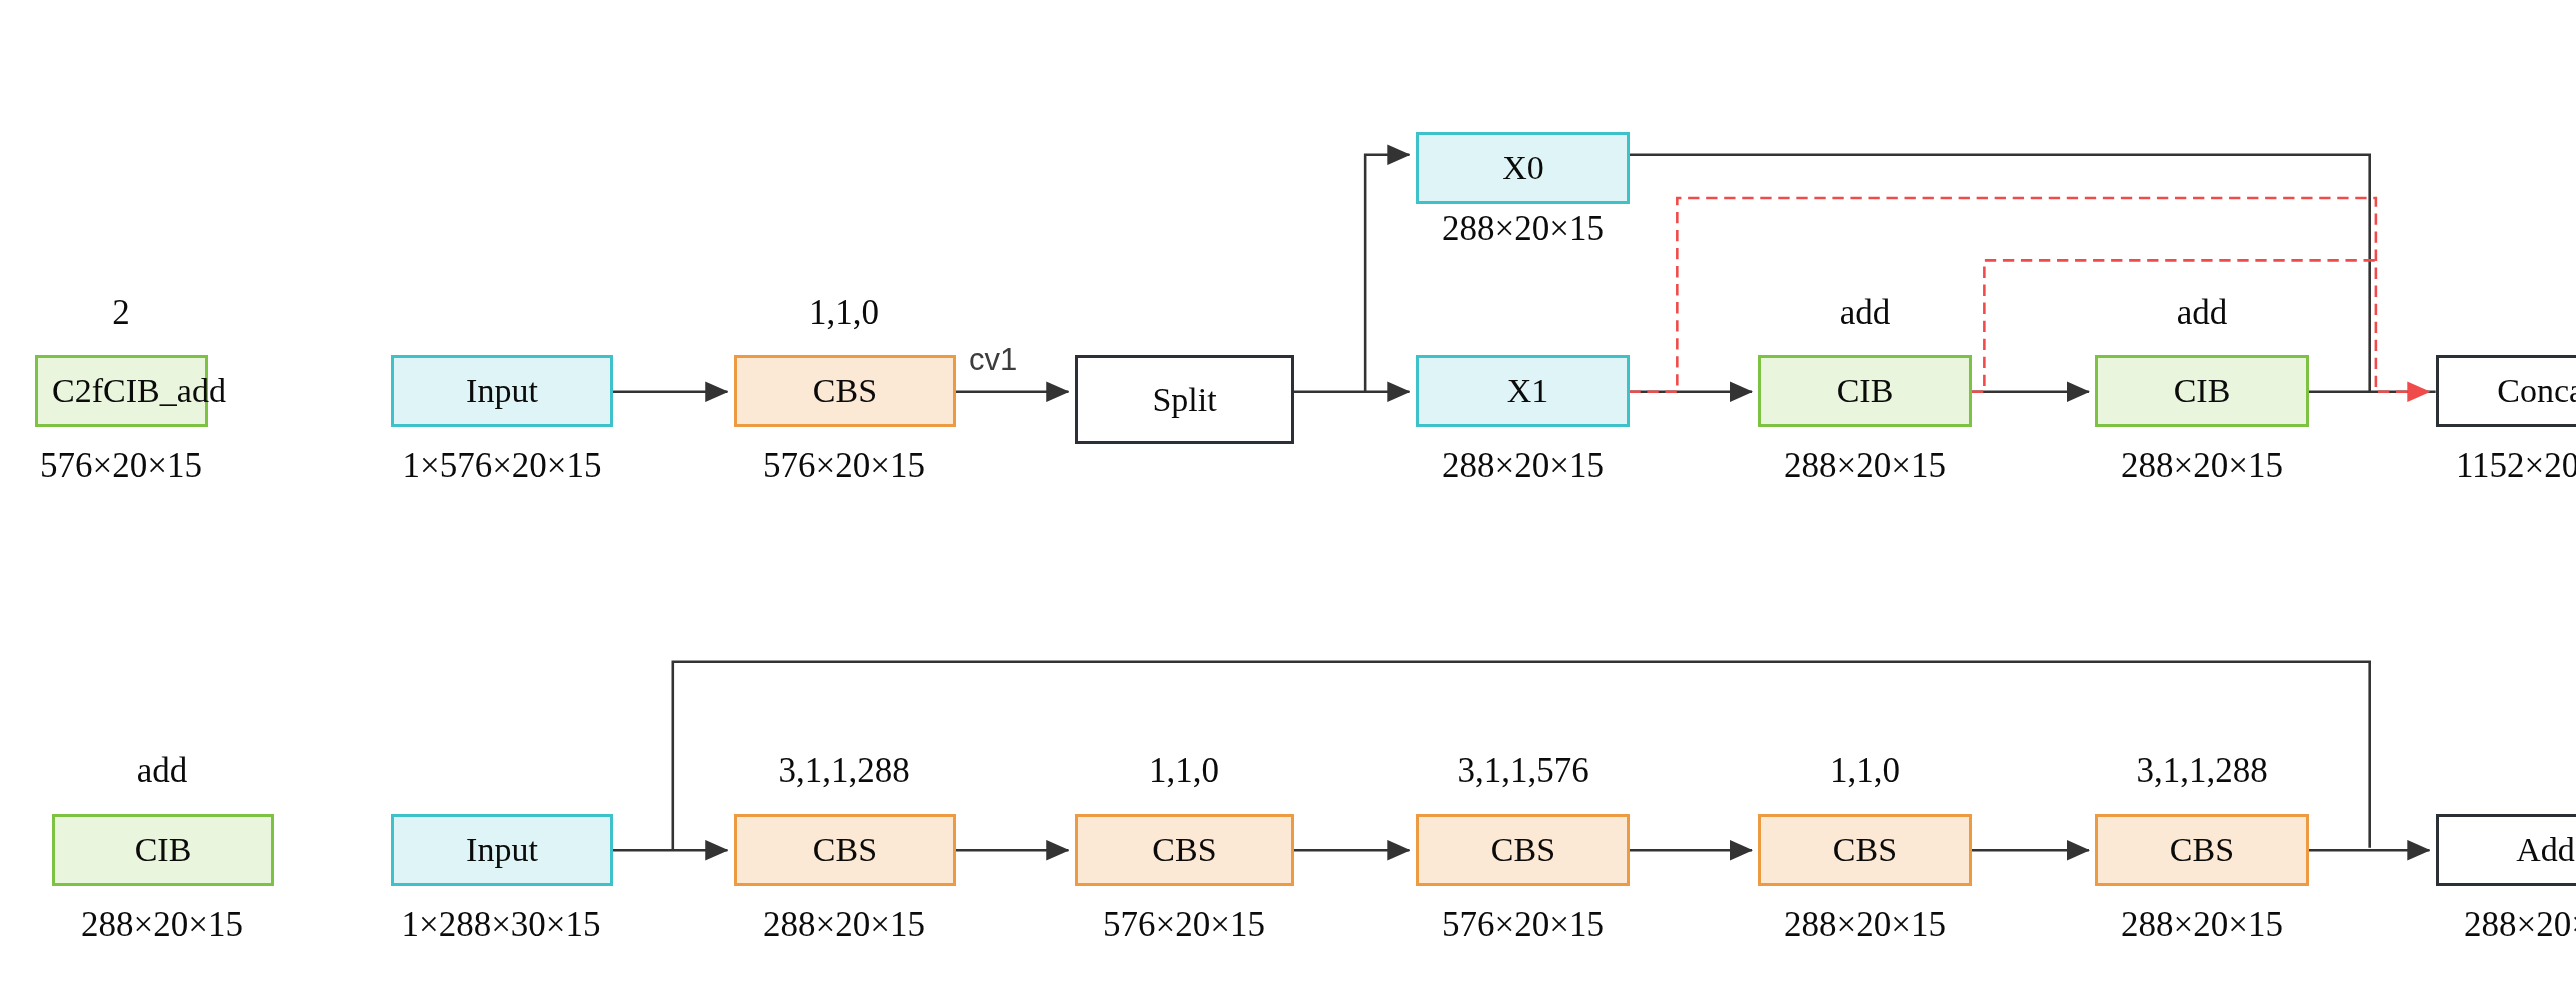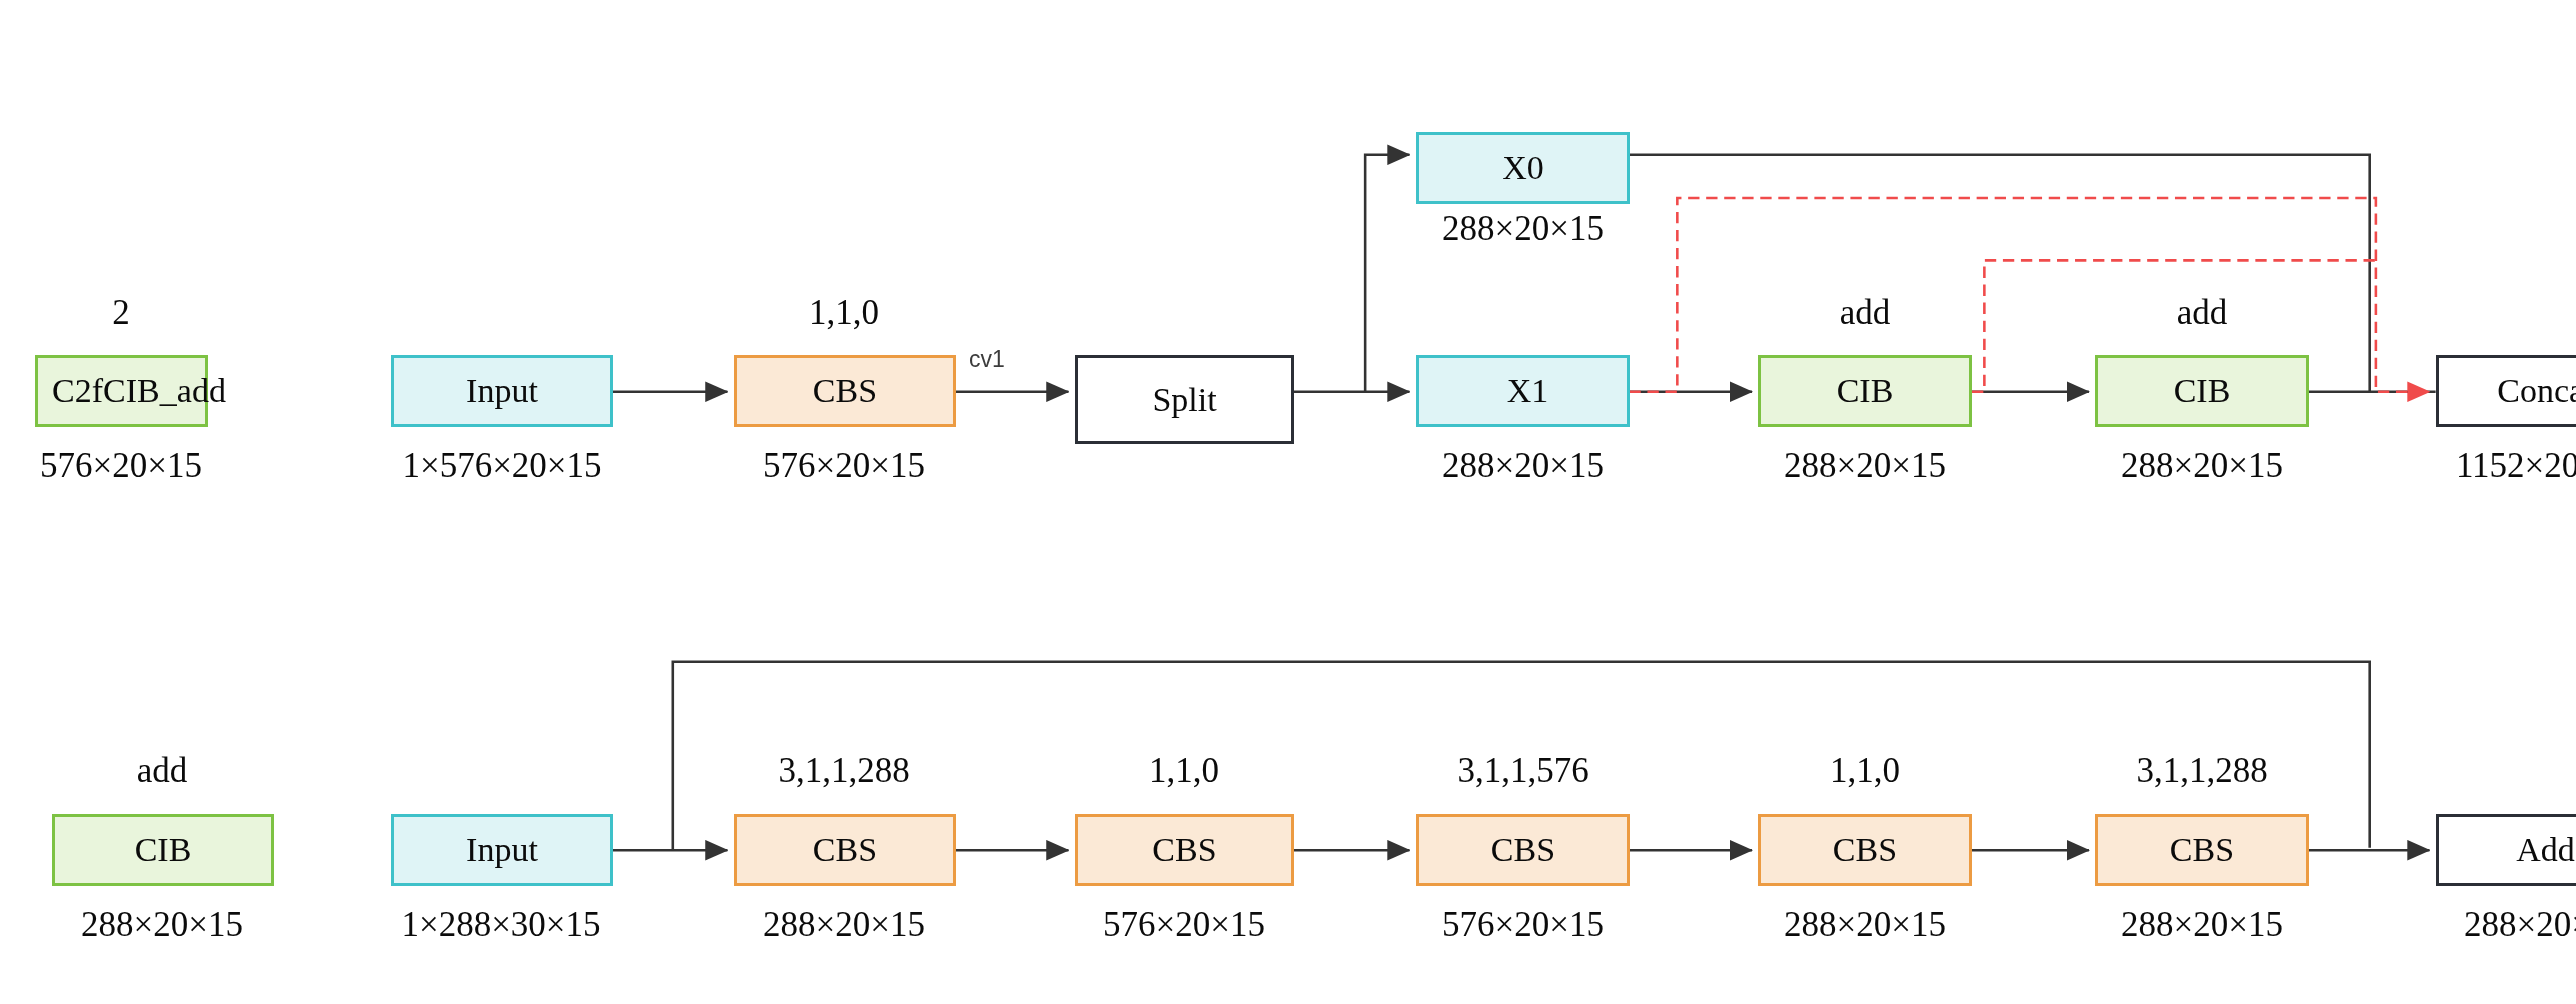--- a/index.html
+++ b/index.html
@@ -8,21 +8,21 @@
   svg.wires{position:absolute;left:0;top:0;}
   .node{position:absolute;box-sizing:border-box;display:flex;align-items:center;justify-content:center;
         border:3.1px solid #000;color:#0b0b0b;font-size:34px;line-height:1;background:#fff;}
   .node.io{border-color:var(--teal-border);background:var(--teal-fill);}
   .node.conv{border-color:var(--orange-border);background:var(--orange-fill);}
   .node.block{border-color:var(--green-border);background:var(--green-fill);}
   .node.op{border-color:var(--dark-border);background:#ffffff;}
   .lbl{position:absolute;width:350px;height:37px;display:flex;align-items:center;justify-content:center;
        color:#0b0b0b;font-size:35px;line-height:1;white-space:nowrap;}
   .edge-lbl{position:absolute;height:31px;display:flex;align-items:center;
-            font-family:"Liberation Sans","DejaVu Sans",sans-serif;font-size:23px;color:#3c3c3c;}
+            font-family:"Liberation Sans","DejaVu Sans",sans-serif;font-size:31px;color:#3c3c3c;}
 </style>
 </head>
 <body>
 
 <div id="canvas" style="--teal-border: #3ec1c9; --teal-fill: #dff4f6; --orange-border: #ec9b42; --orange-fill: #fbe9d6; --green-border: #7dc243; --green-fill: #e9f5dc; --dark-border: #2b2f36;">
 
   <svg class="wires" width="3400" height="1005" viewBox="0 0 6600 1950">
     <defs>
       <marker id="mb" markerWidth="9" markerHeight="8" refX="8.6" refY="4" orient="auto" markerUnits="strokeWidth">
           <path d="M0,0 L9,4 L0,8 Z" fill="#333333"></path>

